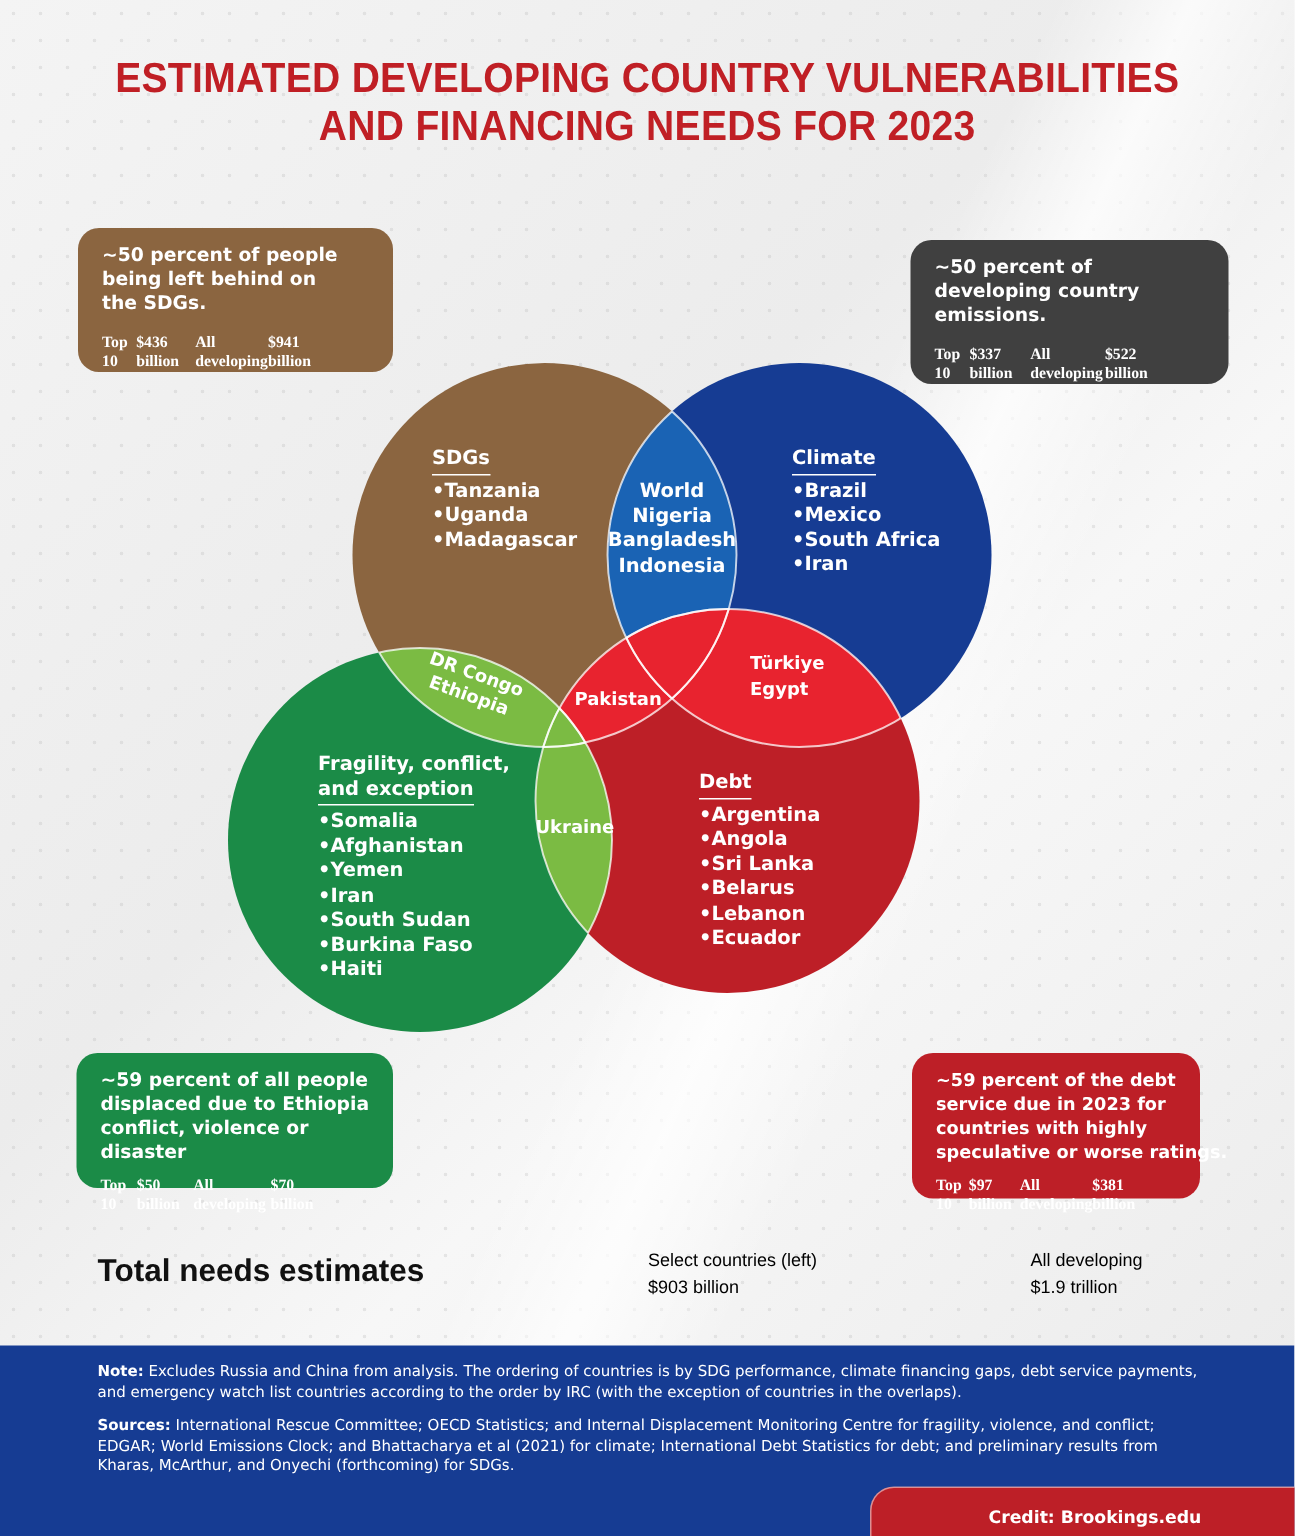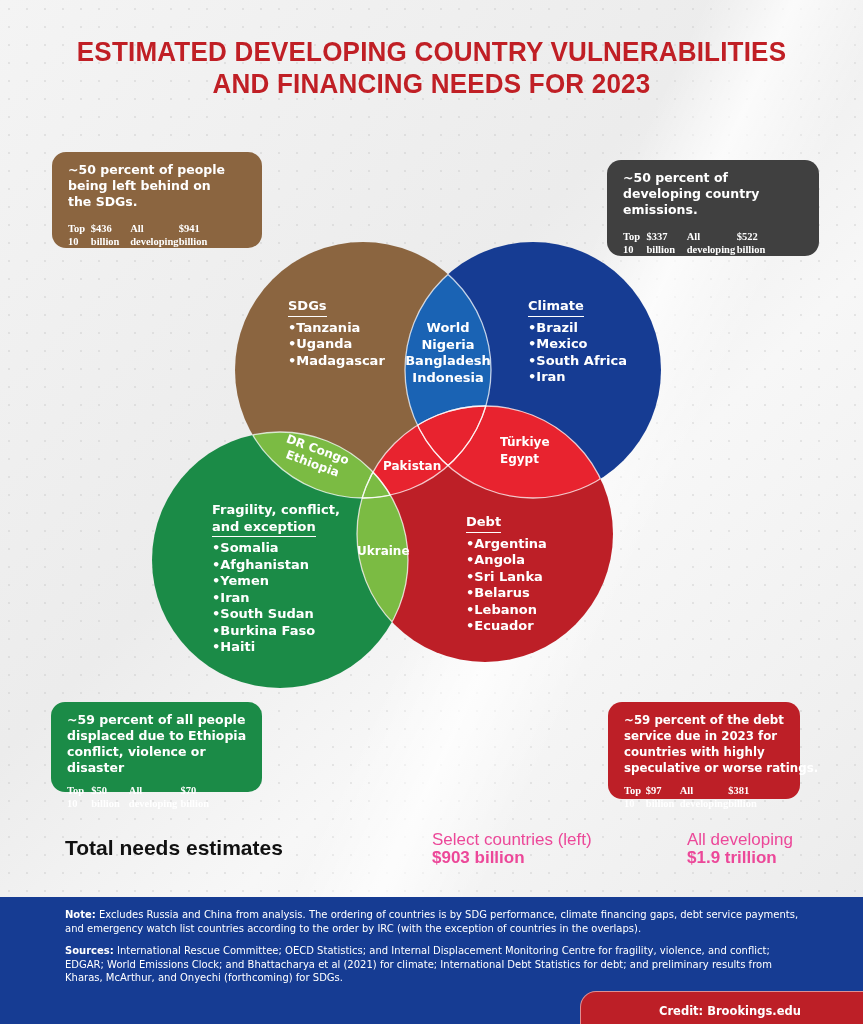--- a/index.html
+++ b/index.html
@@ -45,22 +45,22 @@
   .vlabel { position:absolute; color:#fff; font-weight:bold; font-size:13px; line-height:16.5px; }
   .vlabel .head { display:inline-block; border-bottom:1.5px solid #fff; padding-bottom:1px; margin-bottom:3px; }
   .vlabel ul { list-style:none; margin:0; padding:0; }
   .vlabel li::before { content:"\2022 "; }
   .center { text-align:center; }
 
   .totals-label {
     position:absolute; left:65px; top:836px; font-weight:bold; font-size:21px; color:#111;
     font-family:"Liberation Sans", sans-serif;
   }
-  .total-block { position:absolute; top:831px; color:#ec4899; font-family:"Liberation Sans", sans-serif; font-size:17px; line-height:18px; }
-  .total-block .v { font-weight:bold; }
+  .total-block { position:absolute; top:831px; color:#000000; font-family:"Liberation Sans", sans-serif; font-size:12px; line-height:18px; }
+  .total-block .v { font-weight:normal; }
 
   .footer {
     position:absolute; left:0; top:897px; width:863px; height:127px; background:#163c93; color:#fff;
     font-family:"DejaVu Sans", sans-serif; font-size:10px; line-height:13.5px;
   }
   .footer .p { position:absolute; left:65px; width:740px; }
   .footer b { font-weight:bold; }
   .credit {
     position:absolute; left:580px; top:991px; width:300px; height:40px; background:#bd1f27;
     border-radius:16px 0 0 0; border:1px solid rgba(255,255,255,0.5); color:#fff; font-weight:bold;

